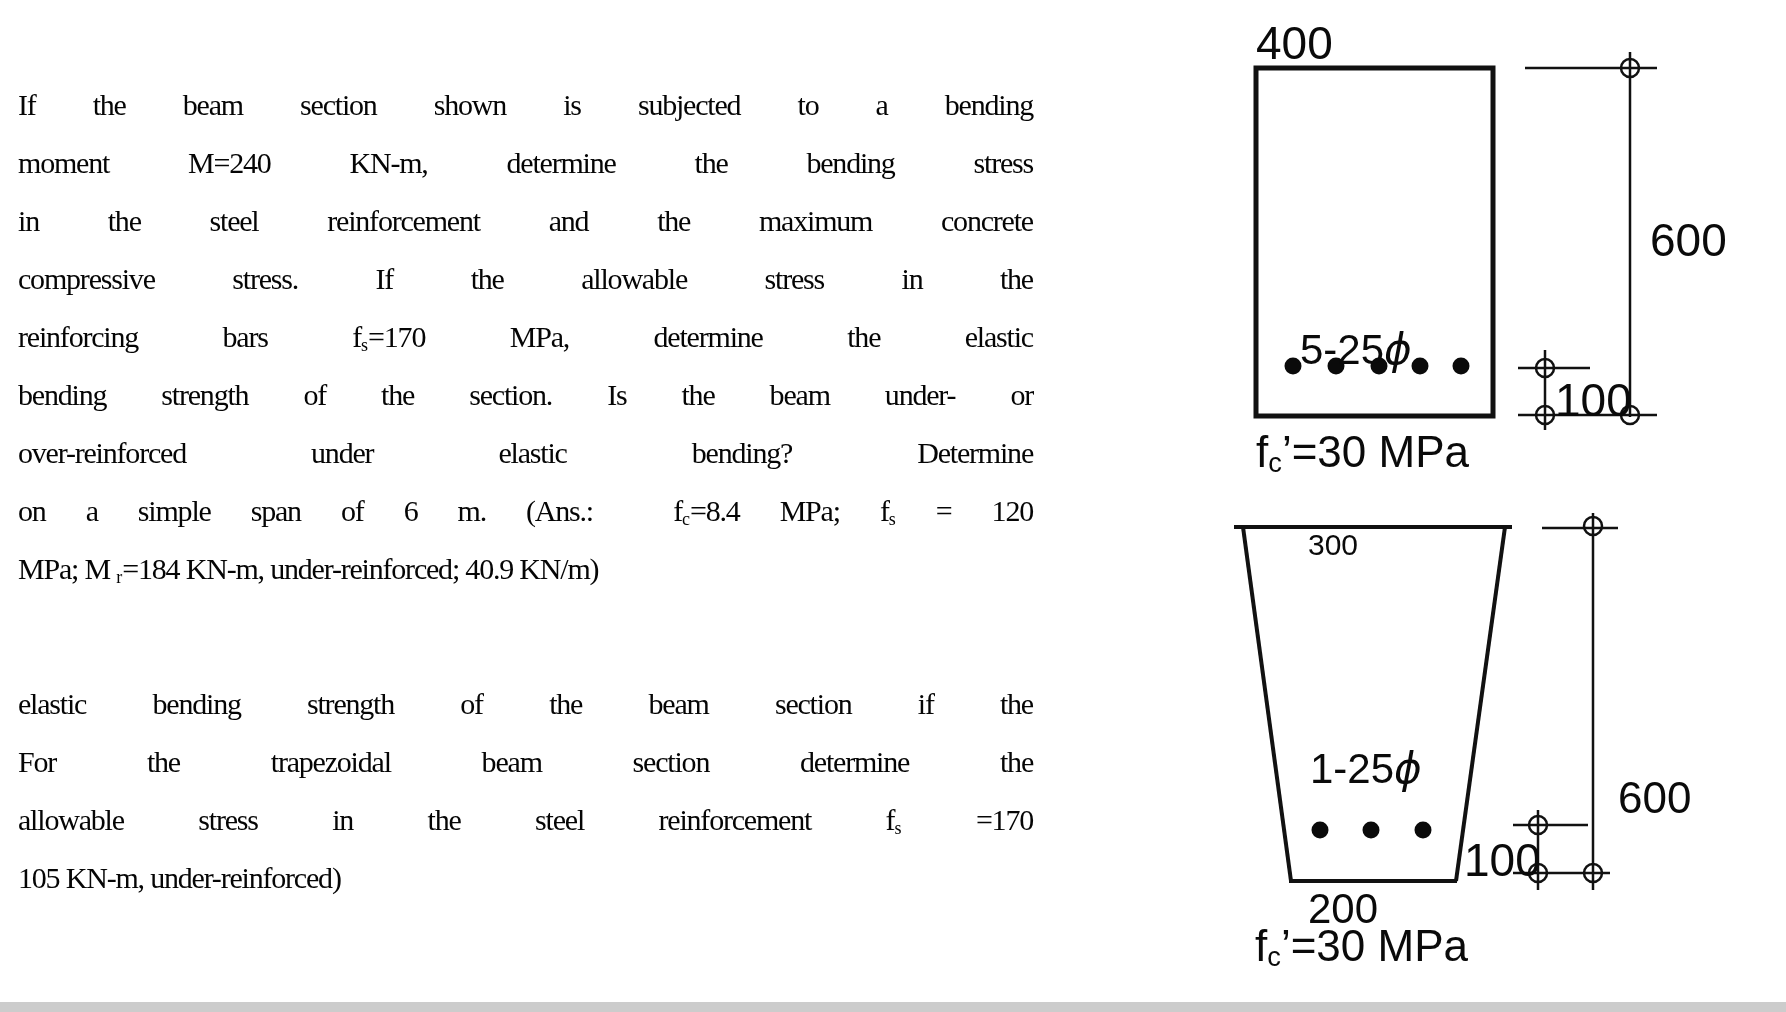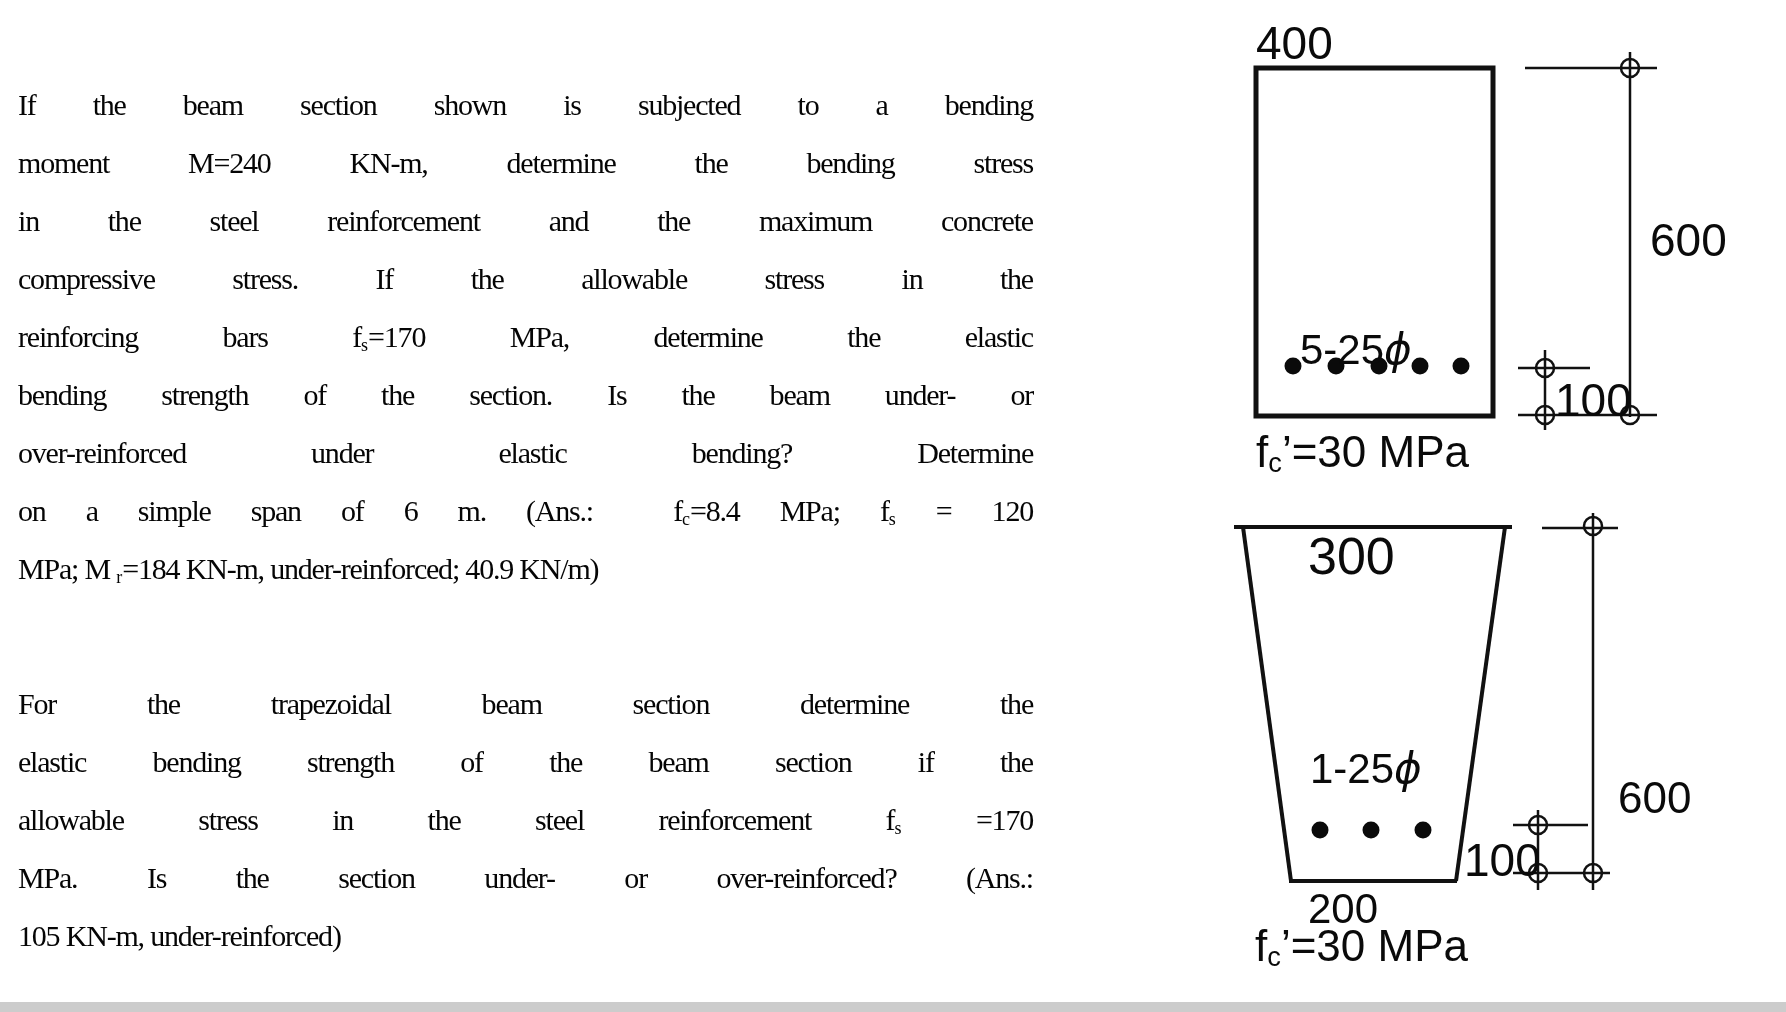--- a/index.html
+++ b/index.html
@@ -34,24 +34,23 @@
         <div class="line"><span>moment M=240 KN-m, determine the bending stress</span></div>
         <div class="line"><span>in the steel reinforcement and the maximum concrete</span></div>
         <div class="line"><span>compressive stress. If the allowable stress in the</span></div>
         <div class="line"><span>reinforcing bars f</span><sub>s</sub><span>=170 MPa, determine the elastic</span></div>
         <div class="line"><span>bending strength of the section. Is the beam under- or</span></div>
         <div class="line"><span>over-reinforced under elastic bending? Determine</span></div>
         <div class="line"><span>on a simple span of 6 m. (Ans.:&nbsp; f</span><sub>c</sub><span>=8.4 MPa; f</span><sub>s</sub><span> = 120</span></div>
         <div class="line last"><span>MPa; M </span><sub>r</sub><span>=184 KN-m, under-reinforced; 40.9 KN/m)</span></div>
       </div>
     <div class="para para-2">
+        <div class="line"><span>elastic bending strength of the beam section if the</span></div>
         <div class="line"><span>For the trapezoidal beam section determine the</span></div>
-        <div class="line"><span>elastic bending strength of the beam section if the</span></div>
         <div class="line"><span>allowable stress in the steel reinforcement f</span><sub>s</sub><span> =170</span></div>
-        <div class="line"><span>MPa. Is the section under- or over-reinforced? (Ans.:</span></div>
         <div class="line last"><span>105 KN-m, under-reinforced)</span></div>
       </div>
   </div>
 
   <svg width="1786" height="1012" viewBox="0 0 1786 1012">
 
     <g>
       <rect x="1256" y="68" width="237" height="348" fill="none" stroke="#111" stroke-width="5"></rect>
       <g fill="#0a0a0a">
         <circle cx="1293" cy="366" r="8.5"></circle>
@@ -98,21 +97,21 @@
       </g>
     </g>
   </svg>
 
   <div class="fig-label center" style="left:1256px;top:20px;width:237px;font-size:46px;">400</div>
   <div class="fig-label" style="left:1650px;top:217px;font-size:46px;">600</div>
   <div class="fig-label" style="left:1555px;top:377px;font-size:46px;">100</div>
   <div class="fig-label center" style="left:1300px;top:305px;width:170px;font-size:42px;margin-top:24px;"><span>5-25</span><span class="phi">ϕ</span></div>
   <div class="fig-label center" style="left:1256px;top:430px;width:270px;font-size:44px;"><span>f</span><sub>c</sub><span>’=30 MPa</span></div>
 
-  <div class="fig-label center" style="left:1308px;top:530px;width:140px;font-size:52px;">300</div>
+  <div class="fig-label center" style="left:1308px;top:530px;width:140px;font-size:30px;">300</div>
   <div class="fig-label" style="left:1618px;top:776px;font-size:44px;">600</div>
   <div class="fig-label" style="left:1464px;top:837px;font-size:46px;">100</div>
   <div class="fig-label center" style="left:1310px;top:748px;width:166px;font-size:42px;"><span>1-25</span><span class="phi">ϕ</span></div>
   <div class="fig-label center" style="left:1308px;top:888px;width:140px;font-size:42px;">200</div>
   <div class="fig-label center" style="left:1255px;top:924px;width:270px;font-size:44px;"><span>f</span><sub>c</sub><span>’=30 MPa</span></div>
 
   <div class="bottom-bar" style="background: rgb(204, 204, 204);"></div>
 </div>
 
 </body></html>

